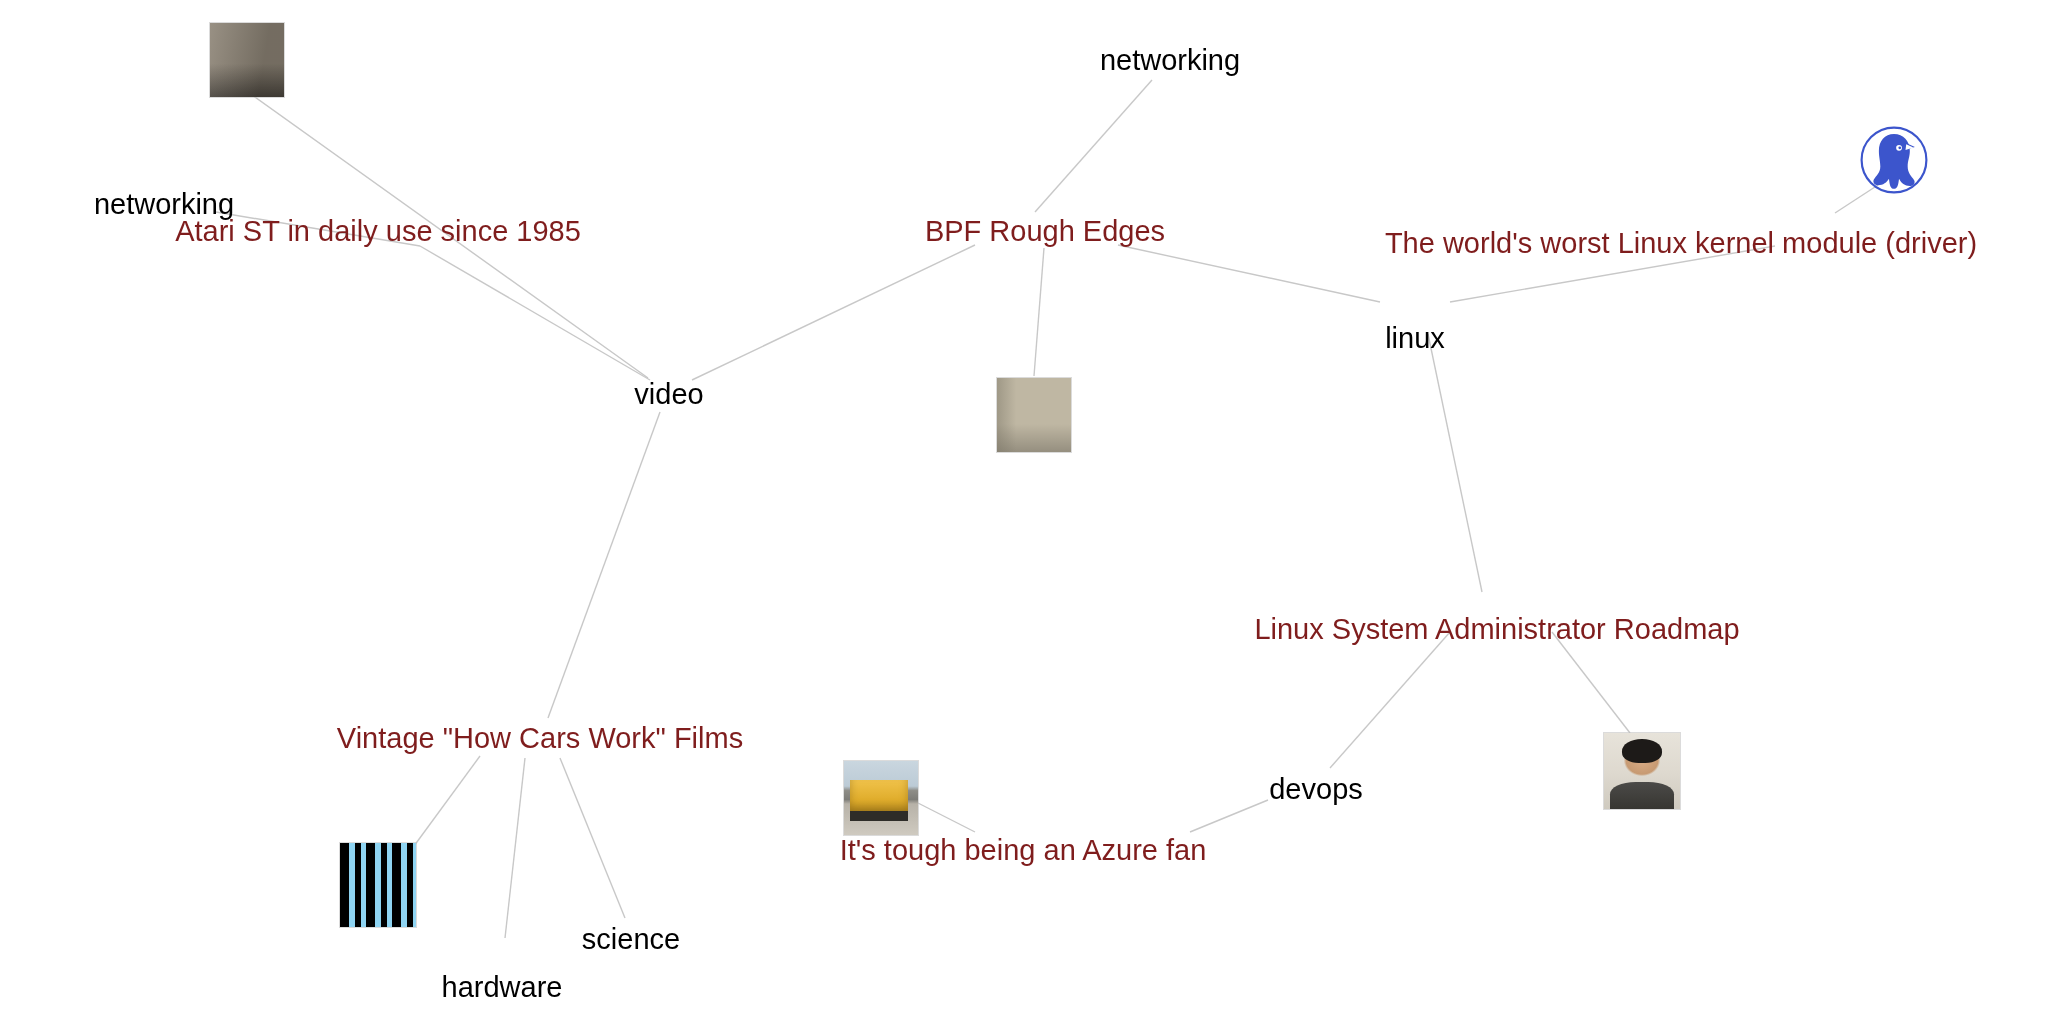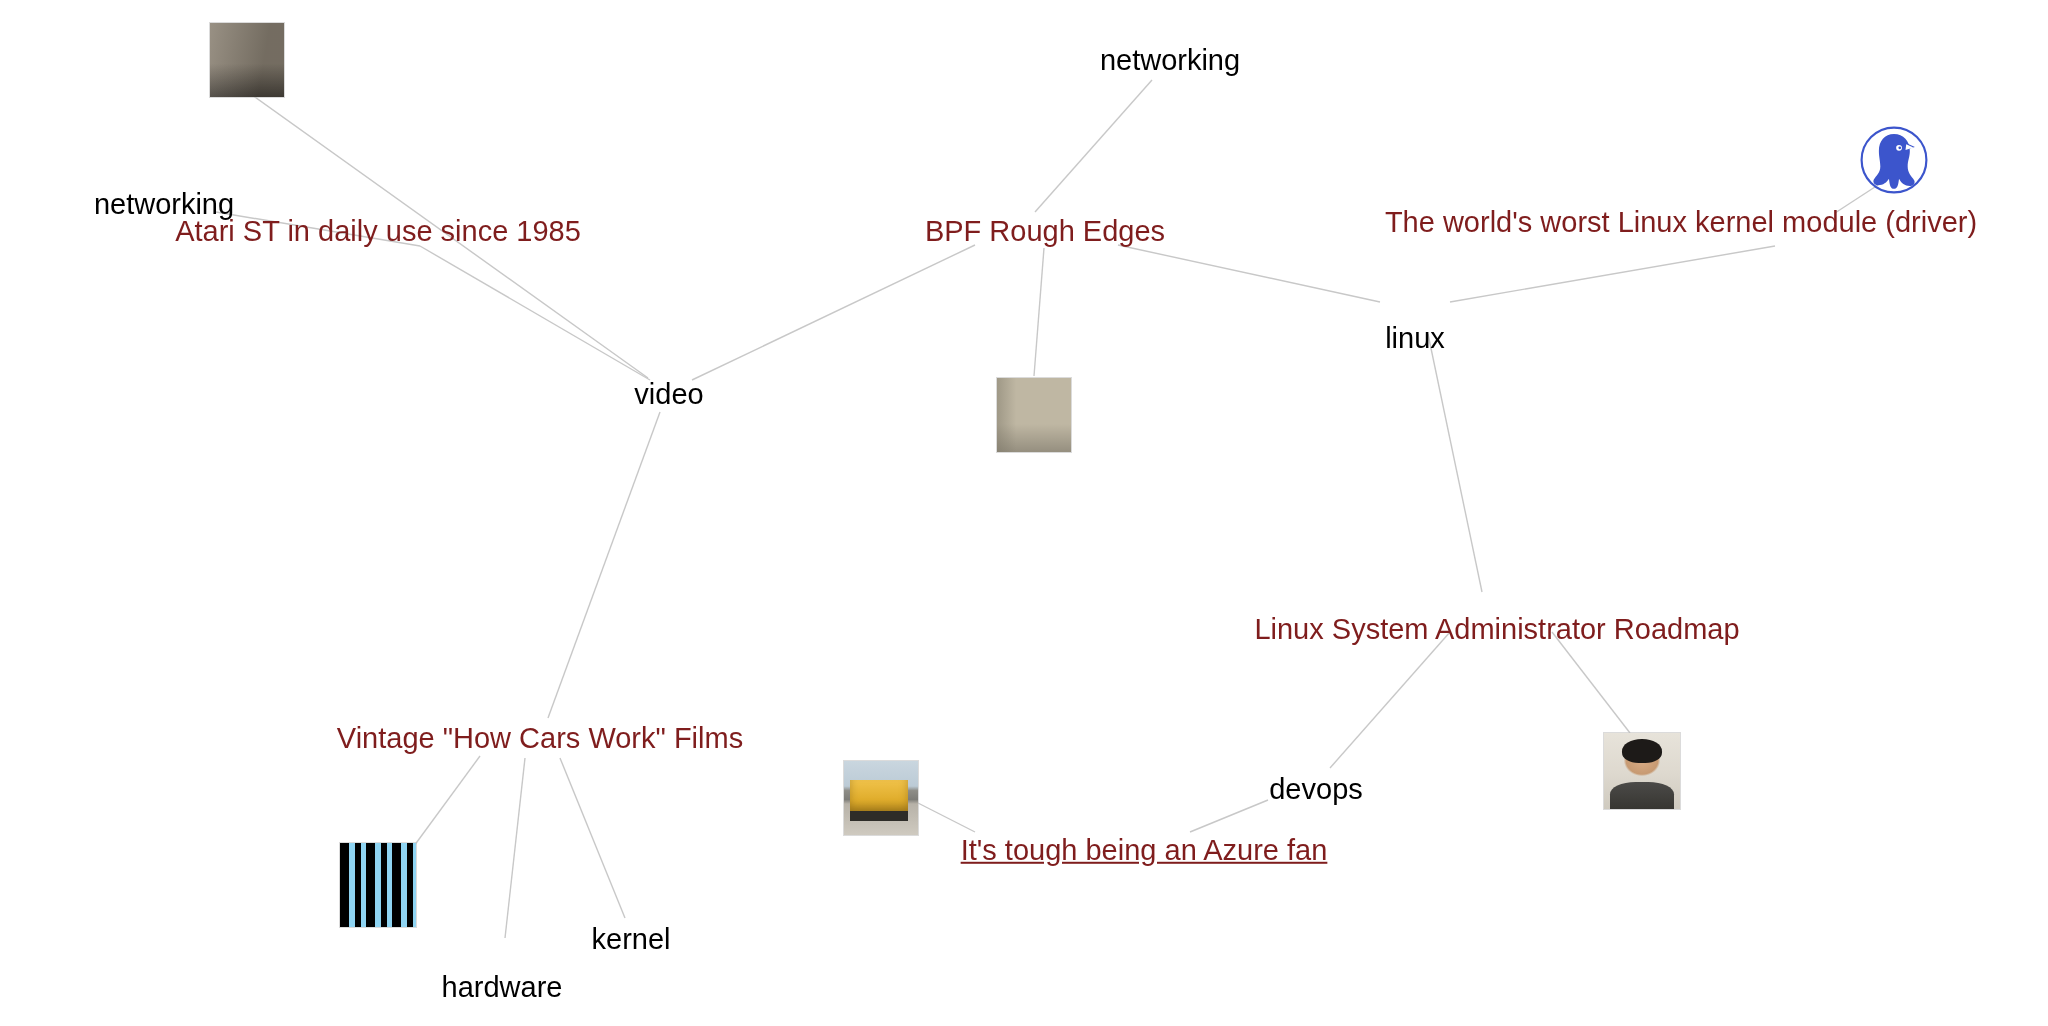--- a/index.html
+++ b/index.html
@@ -211,27 +211,27 @@
       <line x1="560" y1="758" x2="625" y2="918" stroke="#c8c8c8" stroke-width="1.4"></line>
     </svg>
 
   <div id="node-layer">
       <div class="node-label tag" style="left: 164px; top: 204px;">networking</div>
       <div class="node-label tag" style="left: 1170px; top: 60px;">networking</div>
       <div class="node-label tag" style="left: 1415px; top: 314px; margin-top: 24px;">linux</div>
       <div class="node-label tag" style="left: 669px; top: 394px;">video</div>
       <div class="node-label tag" style="left: 1316px; top: 789px;">devops</div>
       <div class="node-label tag" style="left: 502px; top: 959px; margin-top: 28px;">hardware</div>
-      <div class="node-label tag" style="left: 631px; top: 939px;">kernel</div>
+      <div class="node-label tag" style="left: 631px; top: 939px;">science</div>
       <div class="node-label post" style="left: 378px; top: 231px;">Atari ST in daily use since 1985</div>
       <div class="node-label post" style="left: 1045px; top: 231px; text-align: right;">BPF Rough Edges</div>
-      <div class="node-label post" style="left: 1681px; top: 222px;">The world's worst Linux kernel module (driver)</div>
+      <div class="node-label post" style="left: 1681px; top: 243px;">The world's worst Linux kernel module (driver)</div>
       <div class="node-label post" style="left: 1497px; top: 613px; margin-top: 16px;">Linux System Administrator Roadmap</div>
       <div class="node-label post" style="left: 540px; top: 738px;">Vintage "How Cars Work" Films</div>
-      <div class="node-label post" style="left: 1144px; top: 850px; text-decoration: underline;">It's tough being an Azure fan</div>
+      <div class="node-label post" style="left: 1023px; top: 850px;">It's tough being an Azure fan</div>
       <div class="node-thumb" style="left: 247px; top: 60px; width: 74px; height: 74px;">
         <div class="thumb-art art-meeting"></div>
       </div>
       <div class="node-thumb" style="left: 1034px; top: 415px; width: 74px; height: 74px;">
         <div class="thumb-art art-mask"></div>
       </div>
       <div class="node-thumb" style="left: 881px; top: 798px; width: 74px; height: 74px;">
         <div class="thumb-art art-train"></div>
       </div>
       <div class="node-thumb" style="left: 1642px; top: 771px; width: 76px; height: 76px;">

